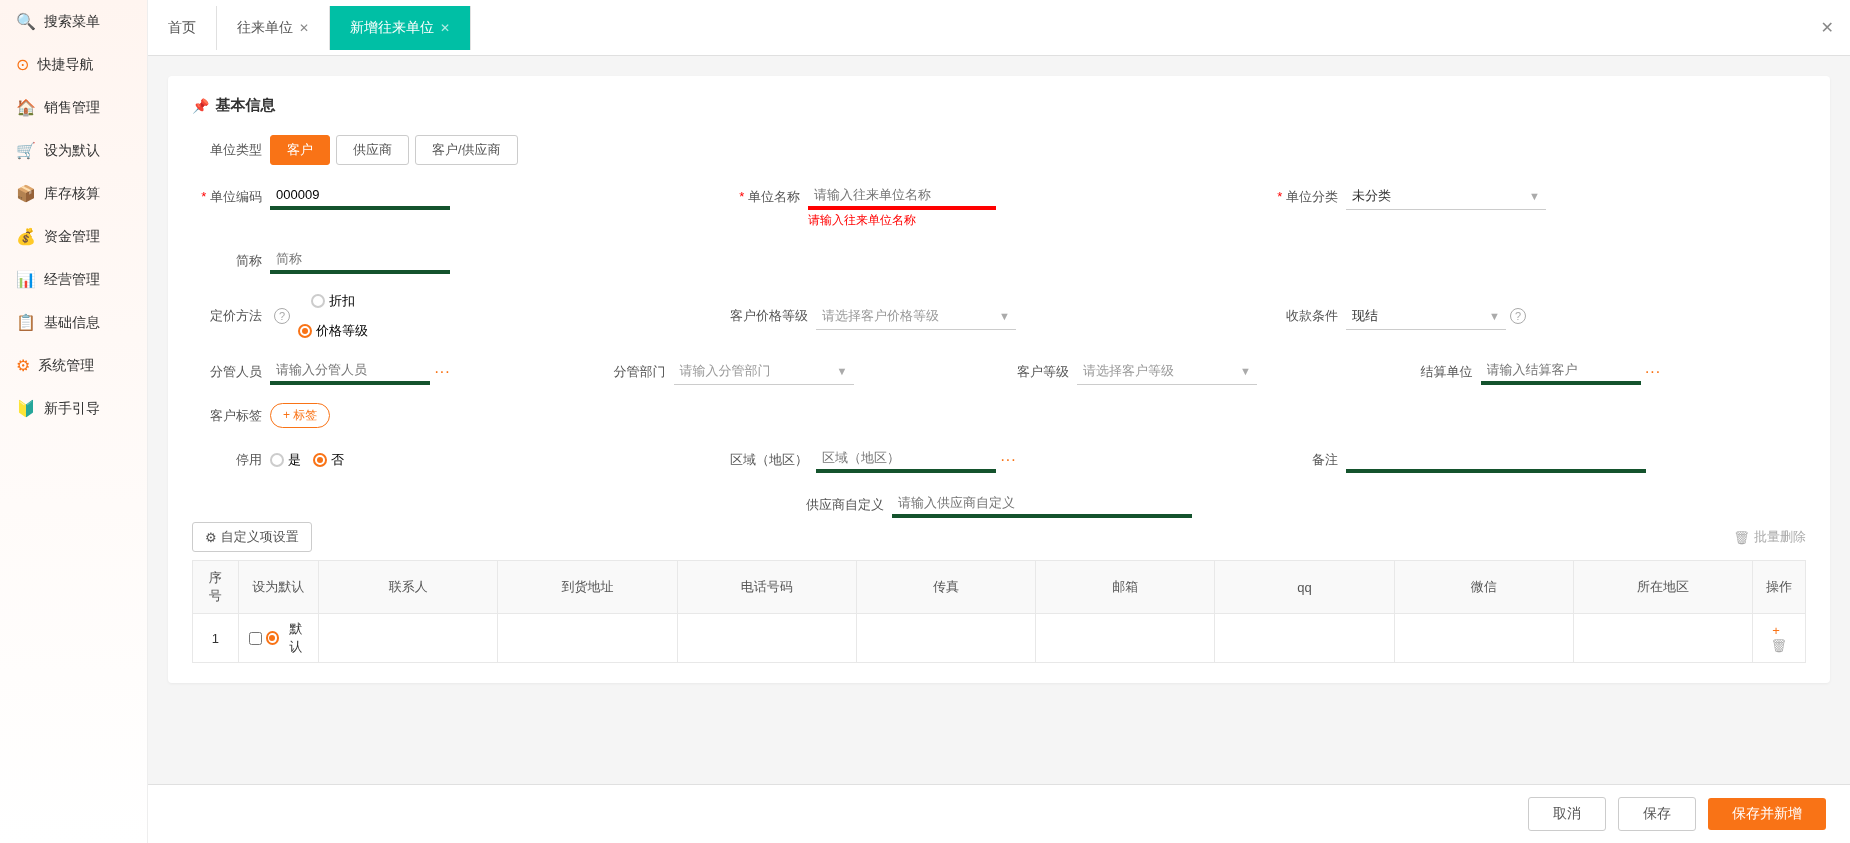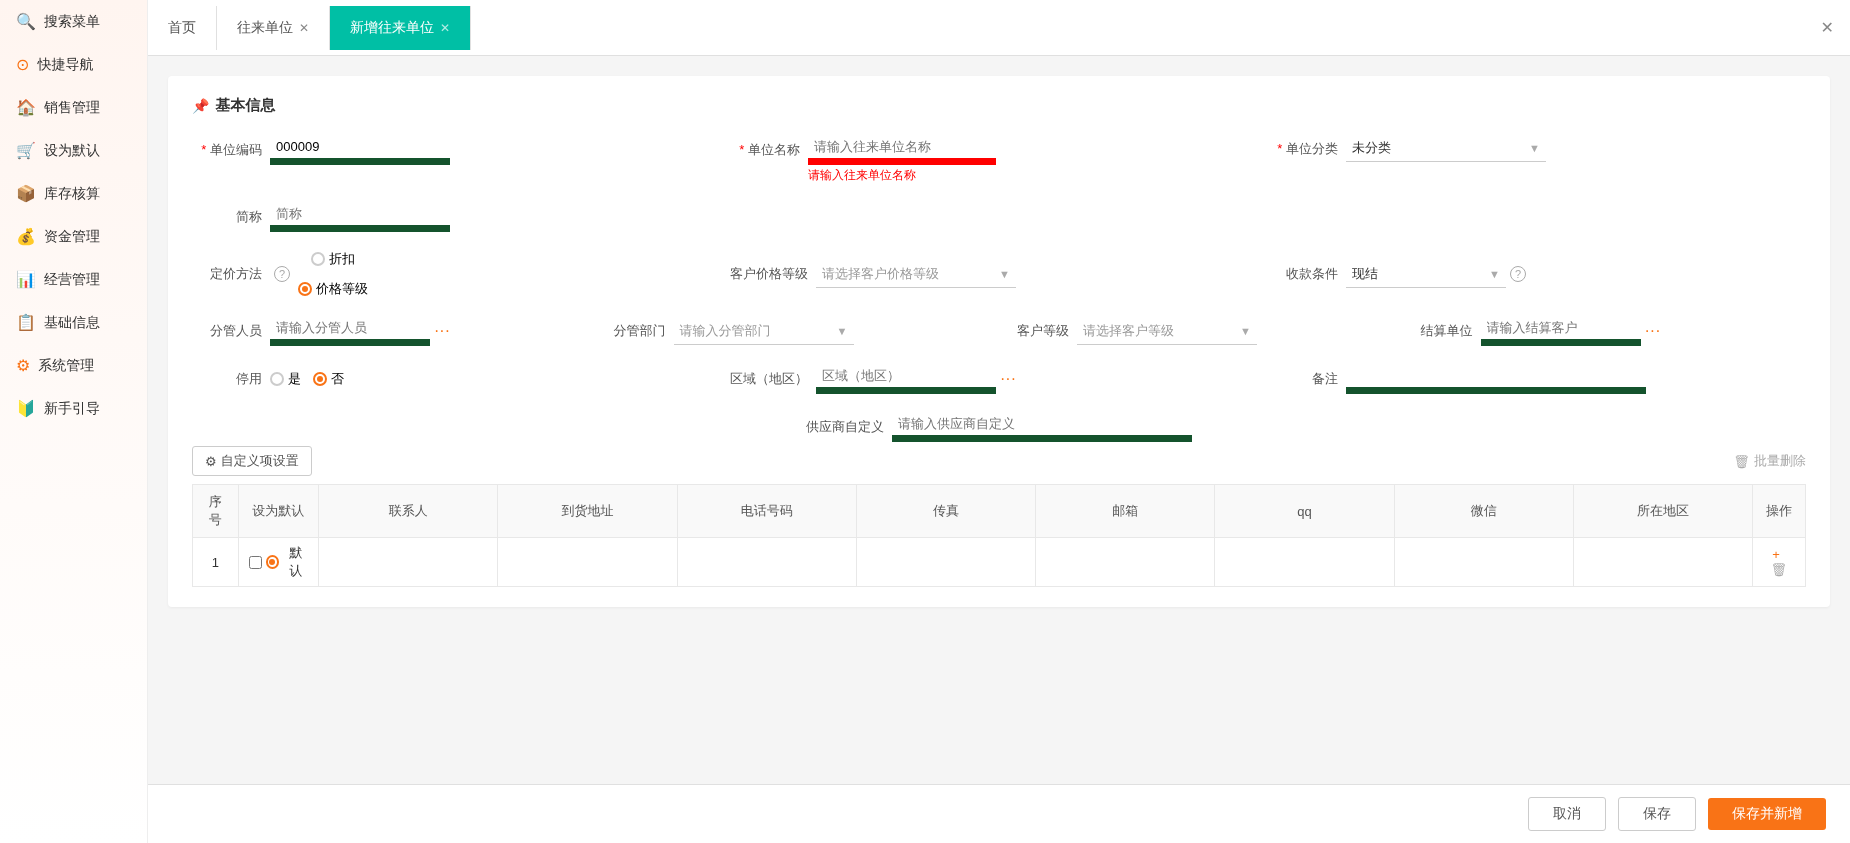--- a/index.html
+++ b/index.html
@@ -120,21 +120,21 @@
       margin-right: 8px;
       min-width: 70px;
       text-align: right;
     }
     .form-label.required::before {
       content: '* ';
       color: red;
     }
     .form-input {
       border: none;
-      border-bottom: 7px solid #14532d;
+      border-bottom: 4px solid #14532d;
       padding: 4px 6px;
       font-size: 13px;
       outline: none;
       background: transparent;
       min-width: 160px;
       flex: 1;
     }
     .form-input.error { border-bottom-color: red; }
     .error-msg {
       color: red;
@@ -388,20 +388,28 @@
   </div>
 
   <div class="content">
     <div class="card">
 
       <div class="section-title">
         <span class="pin">📌</span>
         <span>基本信息</span>
       </div>
 
+      <div class="unit-type-row">
+        <div class="form-label">单位类型</div>
+        <div class="btn-group">
+          <button class="btn-type active">客户</button>
+          <button class="btn-type">供应商</button>
+          <button class="btn-type">客户/供应商</button>
+        </div>
+      </div>
 
       <div class="form-row">
         <div class="form-group">
           <label class="form-label required">单位编码</label>
           <input class="form-input" type="text" value="000009" style="max-width: 180px;">
         </div>
         <div class="form-group" style="flex-direction:column; align-items:flex-start;">
           <div style="display:flex; align-items:center;">
             <label class="form-label required">单位名称</label>
             <input class="form-input error" type="text" style="max-width: 220px; border-bottom-color: red;" placeholder="请输入往来单位名称">
@@ -476,20 +484,26 @@
             <span class="chevron">▼</span>
           </div>
         </div>
         <div class="form-group">
           <label class="form-label">结算单位</label>
           <input class="form-input" type="text" style="max-width: 160px;" placeholder="请输入结算客户">
           <span class="extra-btn">···</span>
         </div>
       </div>
 
+      <div class="form-row" style="align-items:center;">
+        <div class="form-group">
+          <label class="form-label">客户标签</label>
+          <button class="tag-btn">+ 标签</button>
+        </div>
+      </div>
 
       <div class="form-row" style="align-items:center;">
         <div class="form-group">
           <label class="form-label">停用</label>
           <div class="radio-group">
             <div class="radio-item">
               <div class="radio-circle"></div>
               <span>是</span>
             </div>
             <div class="radio-item">

